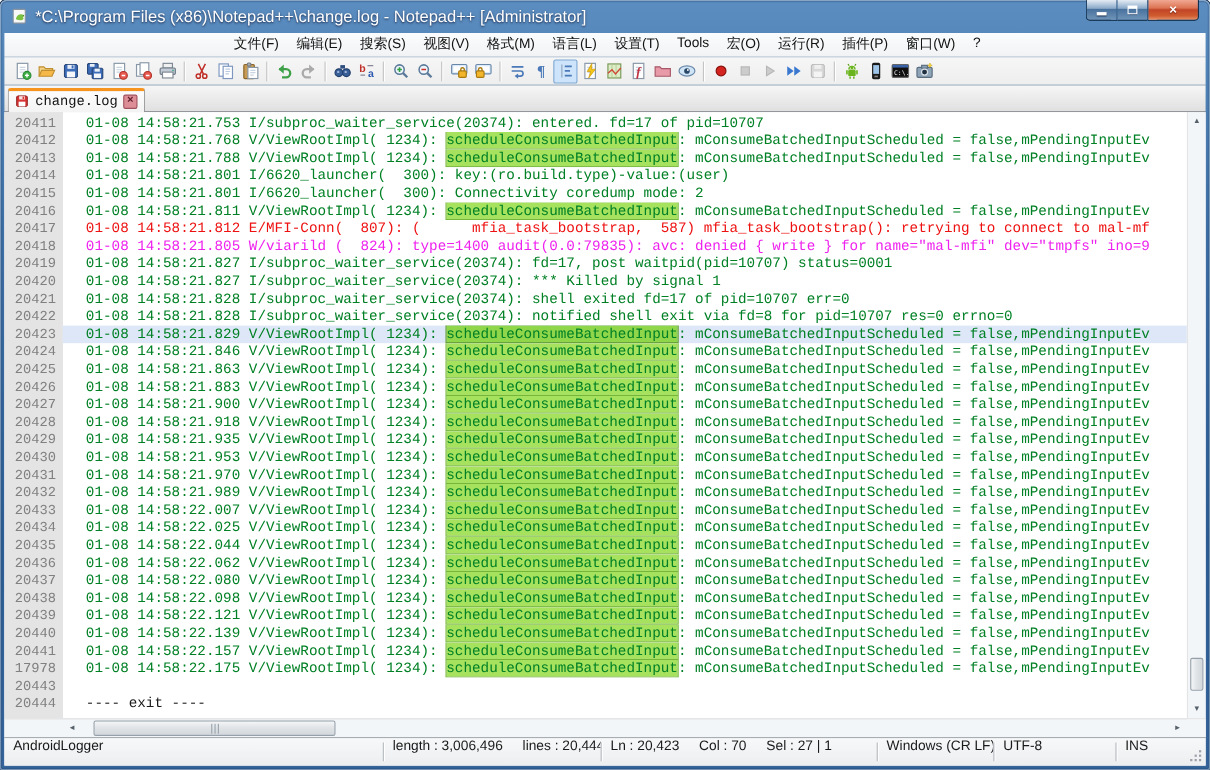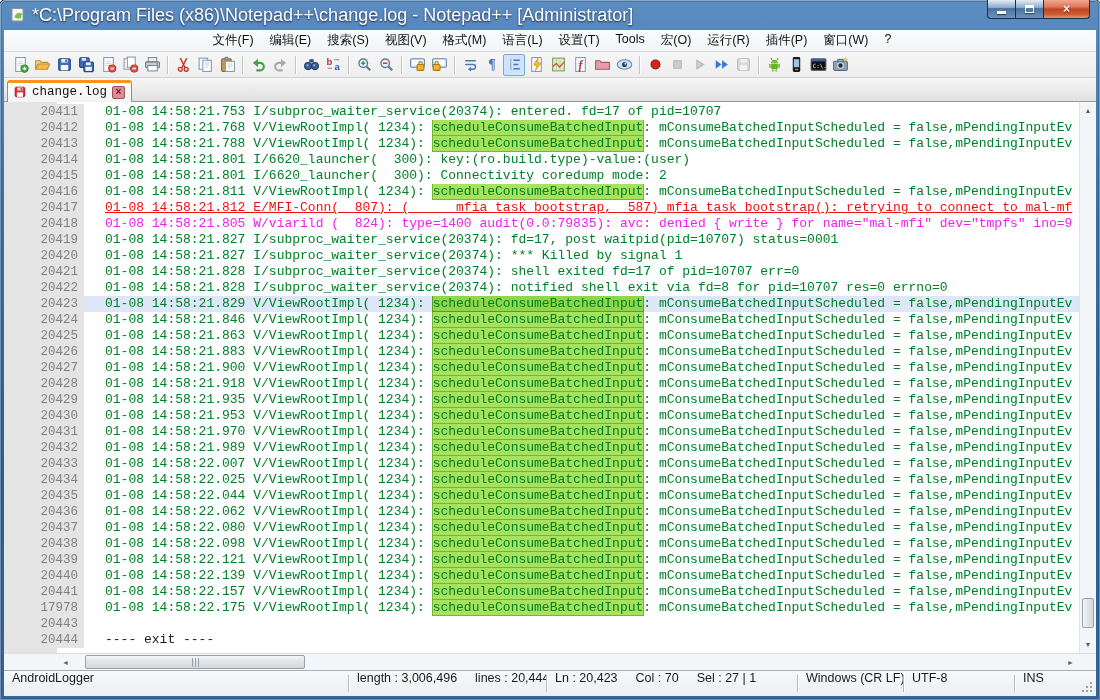--- a/index.html
+++ b/index.html
@@ -6,21 +6,21 @@
   html,body { margin:0; padding:0; width:1100px; height:700px; overflow:hidden;
     font-family:"Liberation Sans","DejaVu Sans",sans-serif; }
   .window { width:1100px; height:700px; display:flex; flex-direction:column;
     background:linear-gradient(180deg,#5b8dc0 0%,#3d6fa6 30%,#2c5d95 70%,#35659b 100%);
     border-radius:6px 6px 2px 2px; padding:0 4px 4px;
     box-shadow:inset 0 0 0 1px rgba(255,255,255,.35), inset 0 0 0 2px rgba(20,50,90,.25), 0 0 0 1px #0d2b50; position:relative; }
 
   
   .titlebar { height:30px; display:flex; align-items:center; padding:0 4px; color:#fff; position:relative; }
   .title-icon { width:16px; height:16px; margin:0 6px 0 2px; flex:none; }
-  .title-text { font-size:18px; text-shadow:0 1px 2px rgba(0,0,30,.75); white-space:nowrap; }
+  .title-text { font-size:15px; text-shadow:0 1px 2px rgba(0,0,30,.75); white-space:nowrap; }
   .caption { position:absolute; top:0; right:6px; display:flex; }
   .cap { height:19px; border:1px solid #14324f; border-top:none; display:flex; align-items:center; justify-content:center;
     background:linear-gradient(180deg,rgba(255,255,255,.85) 0%,rgba(200,216,232,.55) 42%,rgba(80,116,156,.55) 48%,rgba(150,180,212,.6) 100%),linear-gradient(#4a7ab0,#36658f); }
   .cap.min { width:29px; border-radius:0 0 0 4px; }
   .cap.max { width:27px; border-left:none; border-right:none; }
   .cap.close { width:47px; border-radius:0 0 4px 0;
     background:linear-gradient(180deg,#f0a892 0%,#dd7454 40%,#c14527 50%,#cf5c30 80%,#e8926b 100%); }
   .glyph-min { width:9px; height:3px; background:#fff; box-shadow:0 1px 1px rgba(20,40,70,.8); margin-top:6px; }
   .glyph-max { width:9px; height:8px; border:1px solid #fff; border-top:3px solid #fff; box-shadow:0 1px 1px rgba(20,40,70,.6); }
   .glyph-close { color:#fff; font-size:12px; font-weight:bold; line-height:1; text-shadow:0 1px 1px rgba(90,20,10,.8); }
@@ -46,29 +46,29 @@
     border:1px solid #8f8f8f; border-bottom:none; border-top:3px solid #f7941d; border-radius:3px 3px 0 0;
     padding:2px 6px 3px 5px; position:relative; top:1px;
     font-family:"Liberation Mono","DejaVu Sans Mono",monospace; font-size:12.5px; color:#111; }
   .tab-close { width:13px; height:13px; background:#dc8d96; border:1px solid #9e505c; border-radius:2px;
     color:#5c1f2a; font-size:10px; font-weight:bold; line-height:11px; text-align:center; }
 
   
   .main { flex:1; display:flex; flex-direction:column; background:#fff; min-height:0; }
   .editor-wrap { flex:1; display:flex; min-height:0; }
   .editor { flex:1; overflow:hidden; padding-top:2px;
-    background:linear-gradient(90deg,#e4e4e4 0 53px,#ffffff 53px);padding-left:27px; }
+    background:linear-gradient(90deg,#e4e4e4 0 53px,#ffffff 53px); }
   .row { display:flex; height:16px; line-height:16px; white-space:pre;
     font-family:"Liberation Mono","DejaVu Sans Mono",monospace; font-size:13px; }
   .gutter { flex:none; width:53px; background:#e4e4e4; color:#808080; text-align:right;
     padding-right:6px; font-size:12.5px; }
   .rowtext { flex:1; padding-left:21px; overflow:hidden; }
   .row.current .rowtext { background:#dde7f7; }
   .c-info { color:#008025; }
-  .c-err { color:#ee1111;text-decoration:underline; }
+  .c-err { color:#ee1111; }
   .c-warn { color:#ee22ee; }
   .c-plain { color:#1a1a1a; }
   .hl { background:#a6e25e; outline:1px solid #74b637; }
   .hl.sel { background:#8fd64a; outline:1px solid #5d9c2c; }
 
   
   .vscroll { flex:none; width:17px; background:#f3f6f8; border-left:1px solid #e4e4e4; display:flex; flex-direction:column; }
   .sb-btn { height:17px; display:flex; align-items:center; justify-content:center; font-size:7px; color:#55606a; }
   .vtrack { flex:1; position:relative; }
   .vthumb { position:absolute; left:2px; right:2px; bottom:8px; height:30px; border:1px solid #96a0aa; border-radius:2px;

